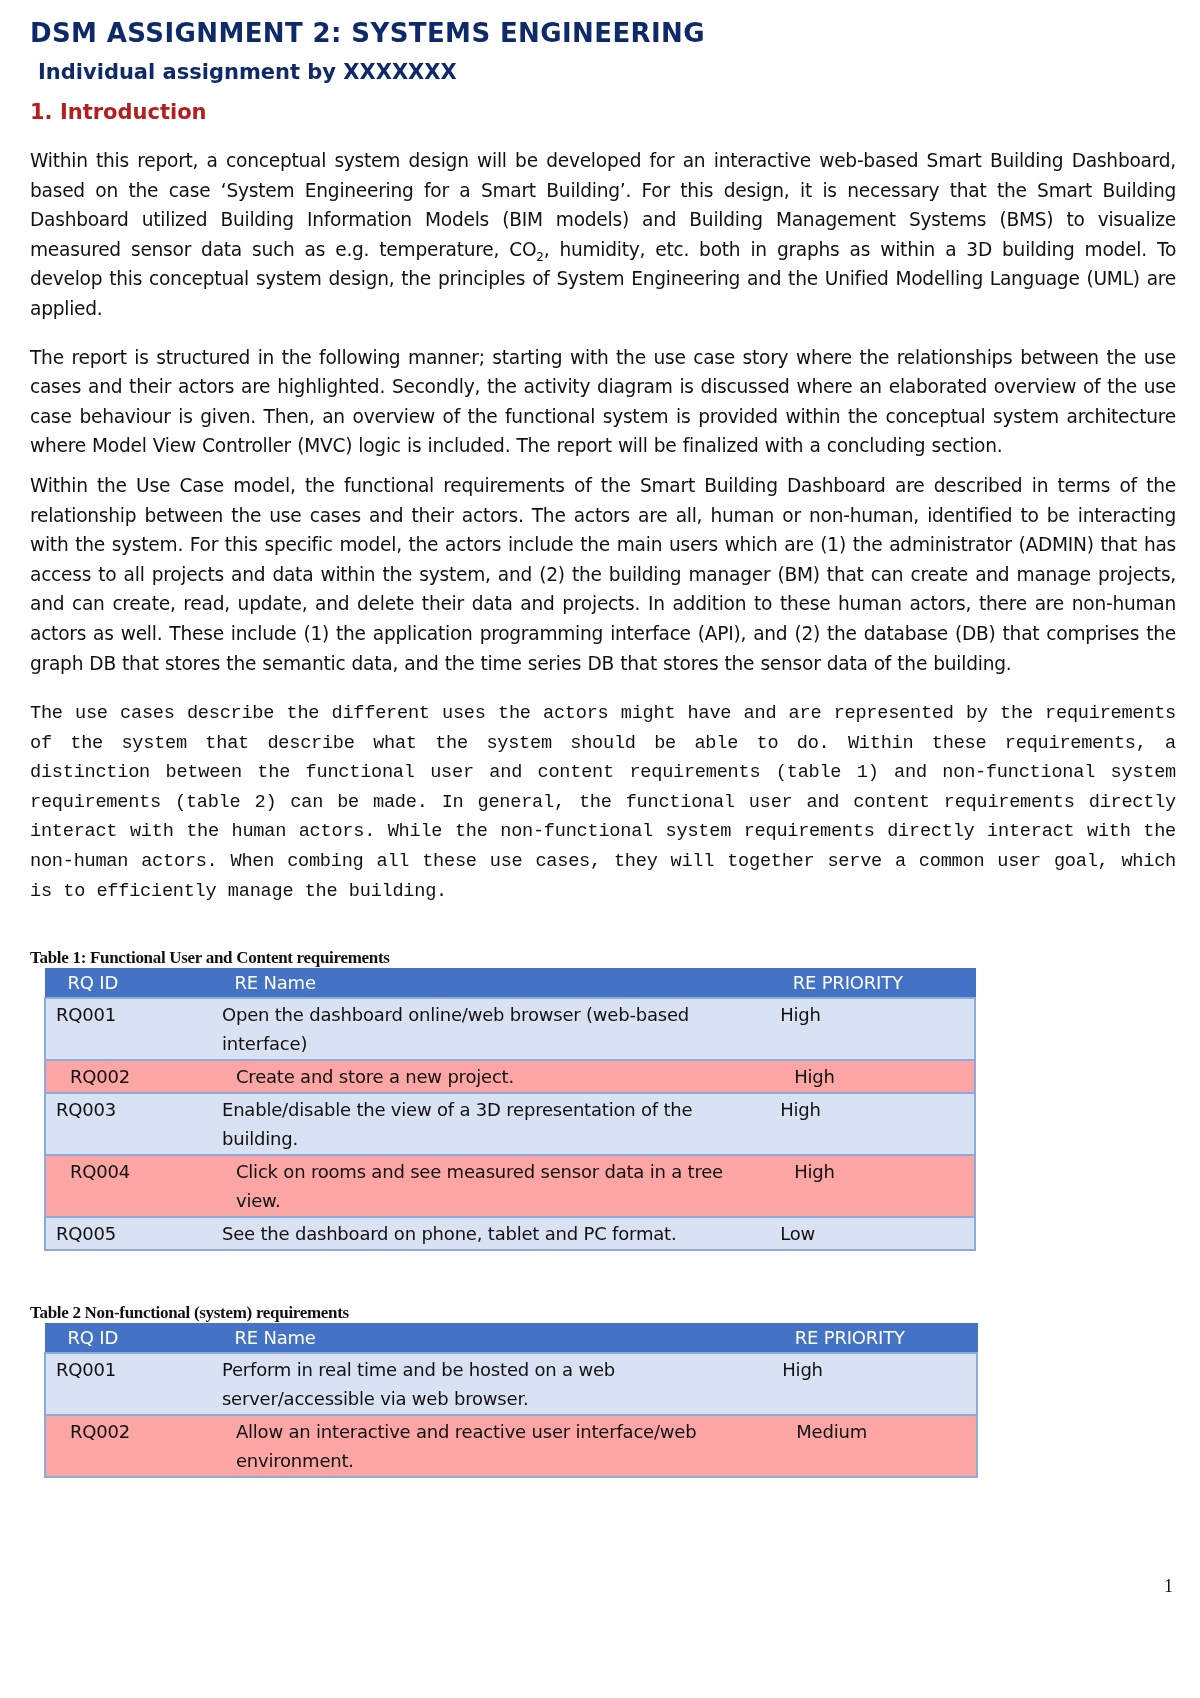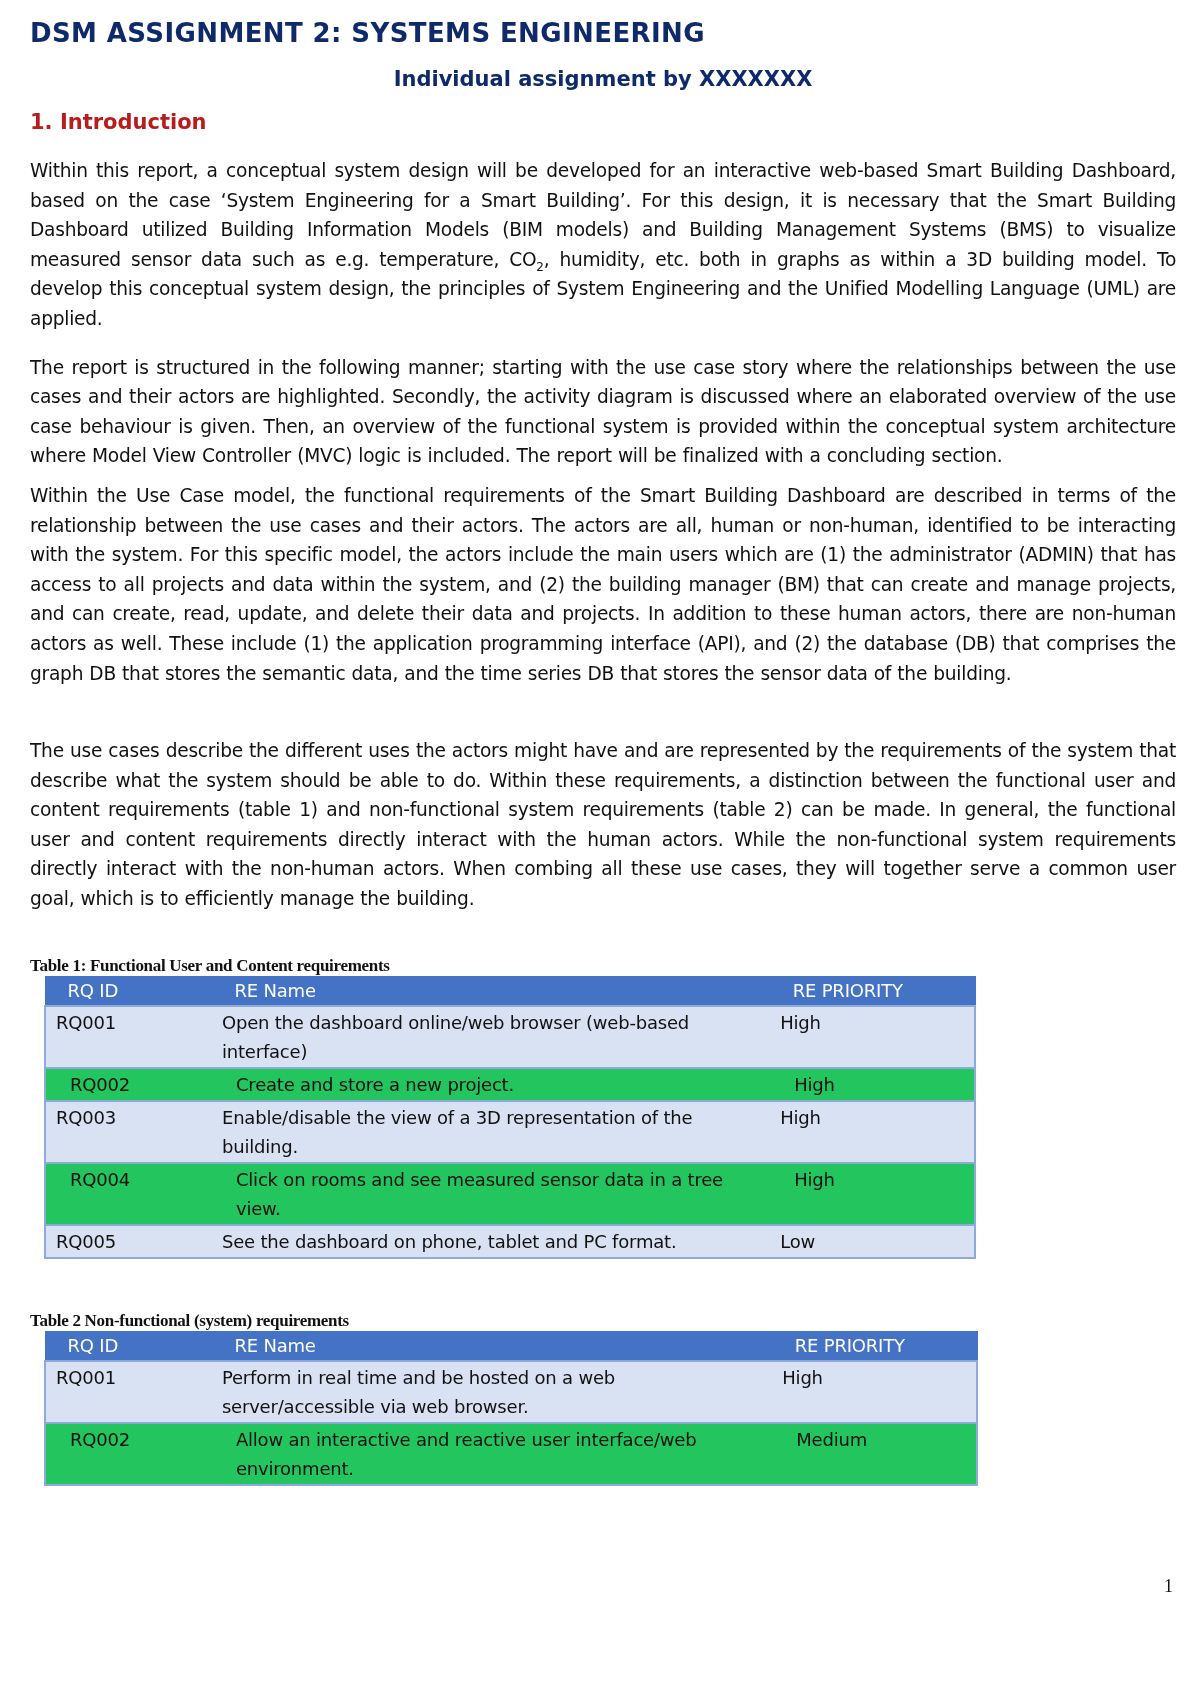--- a/index.html
+++ b/index.html
@@ -22,23 +22,22 @@
       font-weight: bold;
       font-size: 26px;
       letter-spacing: 0.4px;
       margin: 0;
       line-height: 34px;
     }
     .doc-subtitle {
       color: #0f2a6b;
       font-weight: bold;
       font-size: 21px;
-      margin: 15px;
+      margin: 8px;
       line-height: 28px;
-      text-align: center;
     }
     .section-heading {
       color: #b91c1c;
       font-weight: bold;
       font-size: 21px;
       margin: 0;
       line-height: 28px;
     }
     .h1 { margin-top: 12px; }
     .h2 { margin-top: 18px; }
@@ -46,21 +45,21 @@
       font-size: 18.6px;
       line-height: 29.6px;
       text-align: justify;
       margin: 0;
       letter-spacing: -0.25px;
       word-spacing: 0.5px;
     }
     .p1 { margin-top: 20px; }
     .p2 { margin-top: 19px; }
     .p3 { margin-top: 10px; }
-    .p4 { margin-top: 48px; }
+    .p4 { margin-top: 21px; font-family: Liberation Mono, monospace; }
     .caption {
       font-family: "Liberation Serif", "DejaVu Serif", serif;
       font-weight: bold;
       font-size: 17px;
       margin: 0;
       line-height: 20px;
       letter-spacing: -0.3px;
     }
     .cap1 { margin-top: 42px; }
     .cap2 { margin-top: 52px; }
@@ -84,21 +83,21 @@
       padding: 1px 12px 1px 10px;
       line-height: 29px;
       border-top: 2px solid #8eaadb;
       border-bottom: 2px solid #8eaadb;
       border-left: 0;
       border-right: 0;
     }
     table.req td:first-child { border-left: 2px solid #8eaadb; }
     table.req td:last-child { border-right: 2px solid #8eaadb; }
     table.req tr.band td { background: #d9e2f3; }
-    table.req tr.plain td { background: #22c55e; padding-left: 24px; }
+    table.req tr.plain td { background: #fca5a5; padding-left: 24px; }
     .t1 { width: 932px; }
     .t2 { width: 934px; }
     .c-id { width: 140px; }
     .c-name { width: 570px; }
     .c-pri { width: 180px; margin-top: 8px; }
     .page-number {
       position: absolute;
       left: 1164px;
       top: 1576px;
       font-family: "Liberation Serif", "DejaVu Serif", serif;

